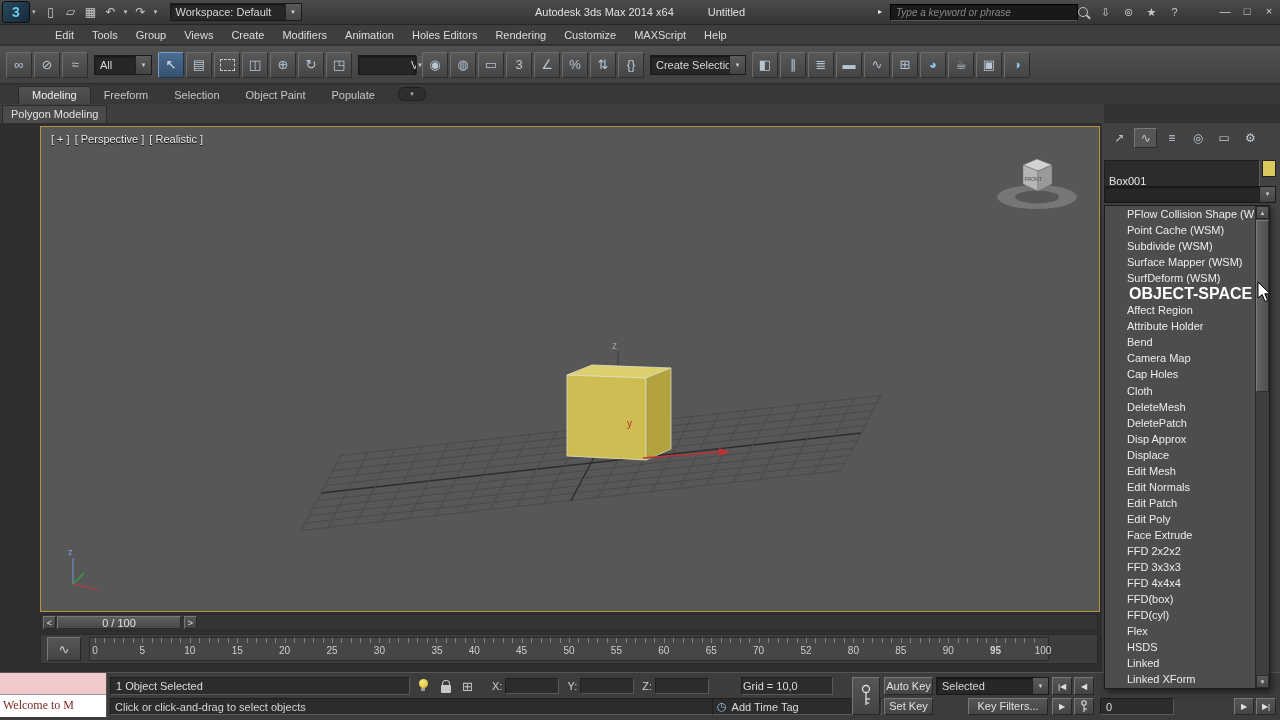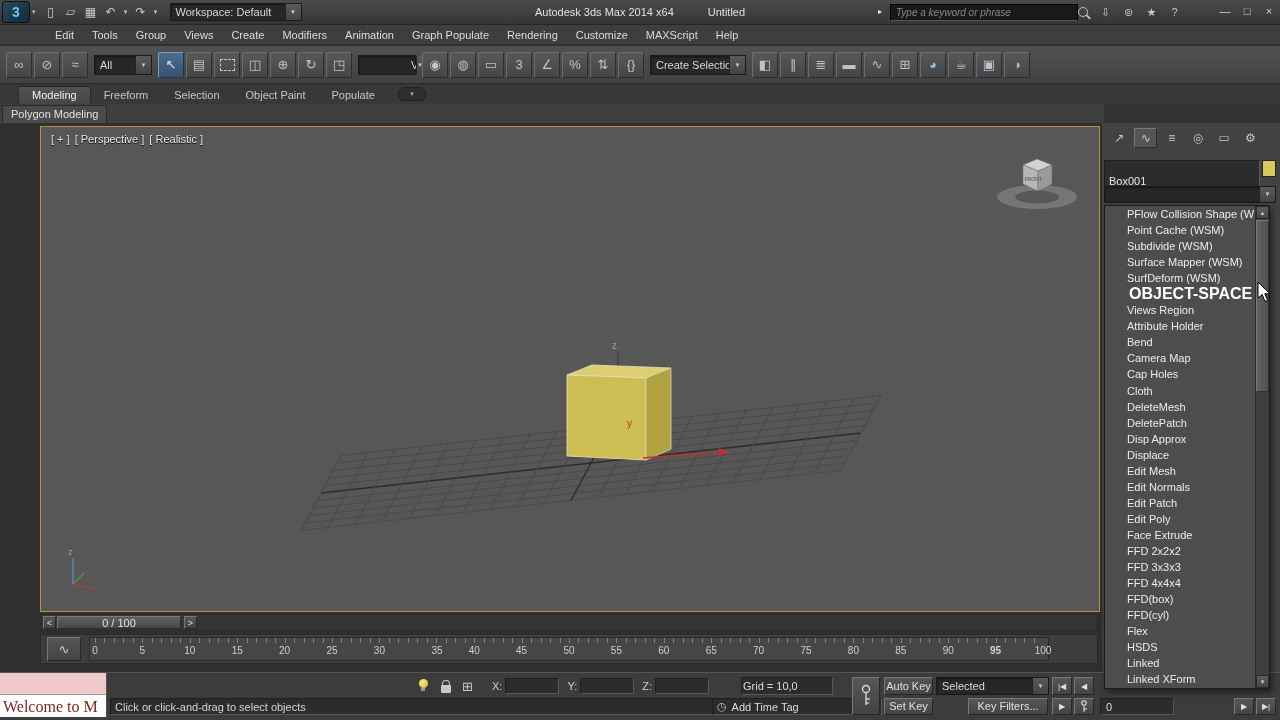--- a/index.html
+++ b/index.html
@@ -112,21 +112,21 @@
   .ruler{position:absolute;left:48px;top:2px;width:960px;height:24px;background:#464646;border:1px solid #2b2b2b;box-sizing:border-box}
   .ruler::before{content:"";position:absolute;left:5px;right:5px;top:0;height:5px;
                  background:repeating-linear-gradient(90deg,#808080 0 1px,transparent 1px 9.48px)}
   .tick-label{position:absolute;top:7px;transform:translateX(-50%);color:#cfcfcf;font-size:10px}
   
   .statusbar{position:absolute;left:0;top:672px;width:1280px;height:48px;background:#3c3c3c;border-top:1px solid #555;box-sizing:border-box}
   .listener{position:absolute;left:0;top:0;width:106px;height:45px;border-right:1px solid #555}
   .pane-pink{height:22px;background:#f0caca;border-bottom:1px solid #999;color:#7c1f1f;
              font-family:"Liberation Serif","DejaVu Serif",serif;font-size:12px;padding:2px 3px 0;box-sizing:border-box;overflow:hidden}
   .pane-white{height:22px;background:#fff;color:#7c1f1f;font-family:"Liberation Serif","DejaVu Serif",serif;
-              font-size:16px;padding:3px 3px 0;box-sizing:border-box;overflow:hidden}
+              font-size:12px;padding:3px 3px 0;box-sizing:border-box;overflow:hidden}
   .sunken{background:#2c2c2c;border:1px solid;border-color:#1e1e1e #585858 #585858 #1e1e1e;box-sizing:border-box;color:#dcdcdc}
   .selstatus{position:absolute;left:110px;top:4px;width:300px;height:18px;padding:2px 5px}
   .prompt{position:absolute;left:110px;top:25px;width:694px;height:17px;padding:2px 4px;color:#d5d5d5}
   .bulb-wrap{position:absolute;left:414px;top:6px;width:18px;height:16px}
   .bulb{width:9px;height:9px;border-radius:50%;background:radial-gradient(circle at 35% 35%,#f5e87a,#d8bc30);position:relative;margin:0 auto}
   .bulb::after{content:"";position:absolute;left:2.5px;top:9px;width:4px;height:3px;background:#999}
   .lock-wrap{position:absolute;left:438px;top:6px;width:16px;height:16px}
   .lock{width:10px;height:8px;background:#c8c8c8;border-radius:1px;position:relative;margin:6px auto 0}
   .lock::before{content:"";position:absolute;top:-5px;left:1px;width:6px;height:5px;border:1.5px solid #c8c8c8;
                 border-bottom:none;border-radius:4px 4px 0 0}
@@ -192,21 +192,21 @@
 </div>
 
 <div class="menubar">
     <span class="menu-item">Edit</span>
     <span class="menu-item">Tools</span>
     <span class="menu-item">Group</span>
     <span class="menu-item">Views</span>
     <span class="menu-item">Create</span>
     <span class="menu-item">Modifiers</span>
     <span class="menu-item">Animation</span>
-    <span class="menu-item">Graph Populate</span>
+    <span class="menu-item">Holes Editors</span>
     <span class="menu-item">Rendering</span>
     <span class="menu-item">Customize</span>
     <span class="menu-item">MAXScript</span>
     <span class="menu-item">Help</span>
   </div>
 
 <div class="toolbar">
     <div class="tbtn">∞</div>
     <div class="tbtn">⊘</div>
     <div class="tbtn">≈</div>
@@ -376,39 +376,39 @@
         <span class="tick-label" style="left: 242px;">25</span>
         <span class="tick-label" style="left: 289.4px;">30</span>
         <span class="tick-label" style="left: 347px;">35</span>
         <span class="tick-label" style="left: 384.2px;">40</span>
         <span class="tick-label" style="left: 431.6px;">45</span>
         <span class="tick-label" style="left: 479px;">50</span>
         <span class="tick-label" style="left: 526.4px;">55</span>
         <span class="tick-label" style="left: 573.8px;">60</span>
         <span class="tick-label" style="left: 621.2px;">65</span>
         <span class="tick-label" style="left: 668.6px;">70</span>
-        <span class="tick-label" style="left: 716px;">75</span>
+        <span class="tick-label" style="left: 716px;">52</span>
         <span class="tick-label" style="left: 763.4px;">80</span>
         <span class="tick-label" style="left: 810.8px;">85</span>
         <span class="tick-label" style="left: 858.2px;">90</span>
         <span class="tick-label" style="left: 905.6px; font-weight: bold;">95</span>
         <span class="tick-label" style="left: 953px;">100</span>
       </div>
   </div>
 </div>
 
 <div class="popup">
   <div class="mlist">
       <div class="mrow item">PFlow Collision Shape (WSM)</div>
       <div class="mrow item">Point Cache (WSM)</div>
       <div class="mrow item">Subdivide (WSM)</div>
       <div class="mrow item">Surface Mapper (WSM)</div>
       <div class="mrow item">SurfDeform (WSM)</div>
       <div class="mrow header">OBJECT-SPACE MODIFIERS</div>
-      <div class="mrow item">Views Region</div>
+      <div class="mrow item">Affect Region</div>
       <div class="mrow item">Attribute Holder</div>
       <div class="mrow item">Bend</div>
       <div class="mrow item">Camera Map</div>
       <div class="mrow item">Cap Holes</div>
       <div class="mrow item">Cloth</div>
       <div class="mrow item">DeleteMesh</div>
       <div class="mrow item">DeletePatch</div>
       <div class="mrow item">Disp Approx</div>
       <div class="mrow item">Displace</div>
       <div class="mrow item">Edit Mesh</div>
@@ -431,20 +431,21 @@
     <div class="sb-thumb"></div>
     <div class="sb-btn sb-down">▼</div>
   </div>
 </div>
 
 <div class="statusbar">
   <div class="listener">
     <div class="pane-pink"></div>
     <div class="pane-white">Welcome to M</div>
   </div>
+  <div class="selstatus sunken">1 Object Selected</div>
   <div class="prompt sunken">Click or click-and-drag to select objects</div>
   <div class="bulb-wrap">
       <div class="bulb"></div>
     </div>
   <div class="lock-wrap">
       <div class="lock"></div>
     </div>
   <div class="xyz-icon">⊞</div>
   <div class="coords">
       <span class="coord-label">X:</span>

